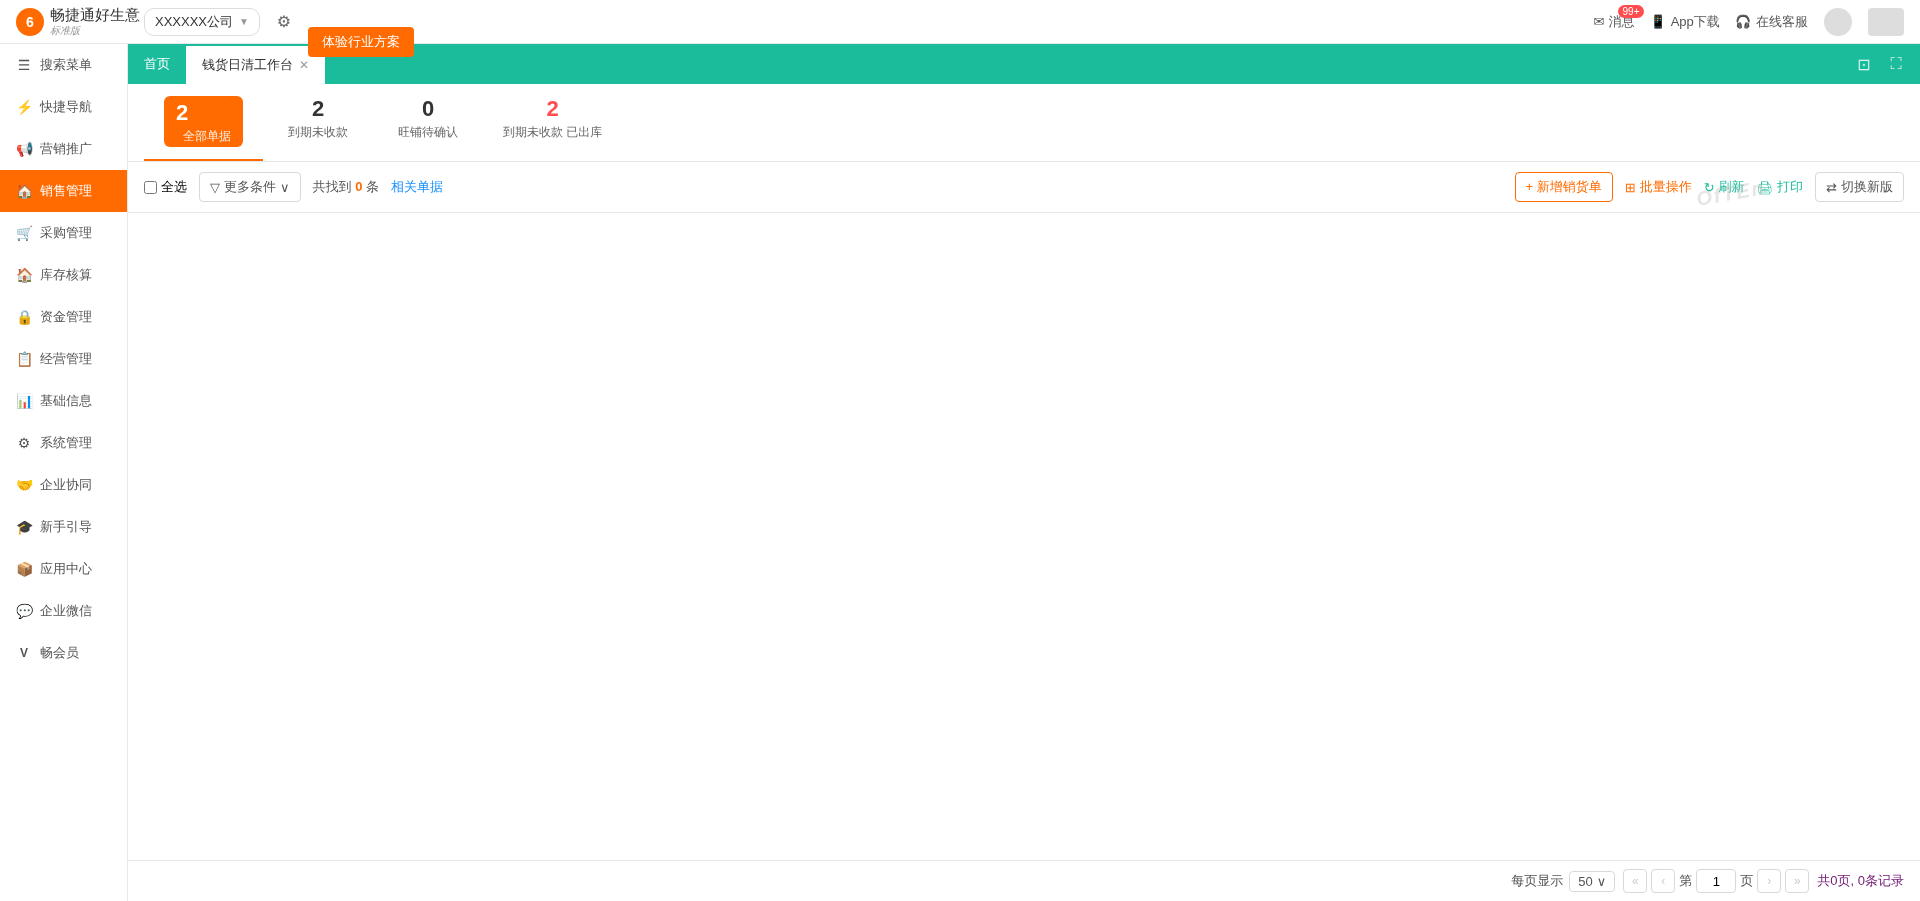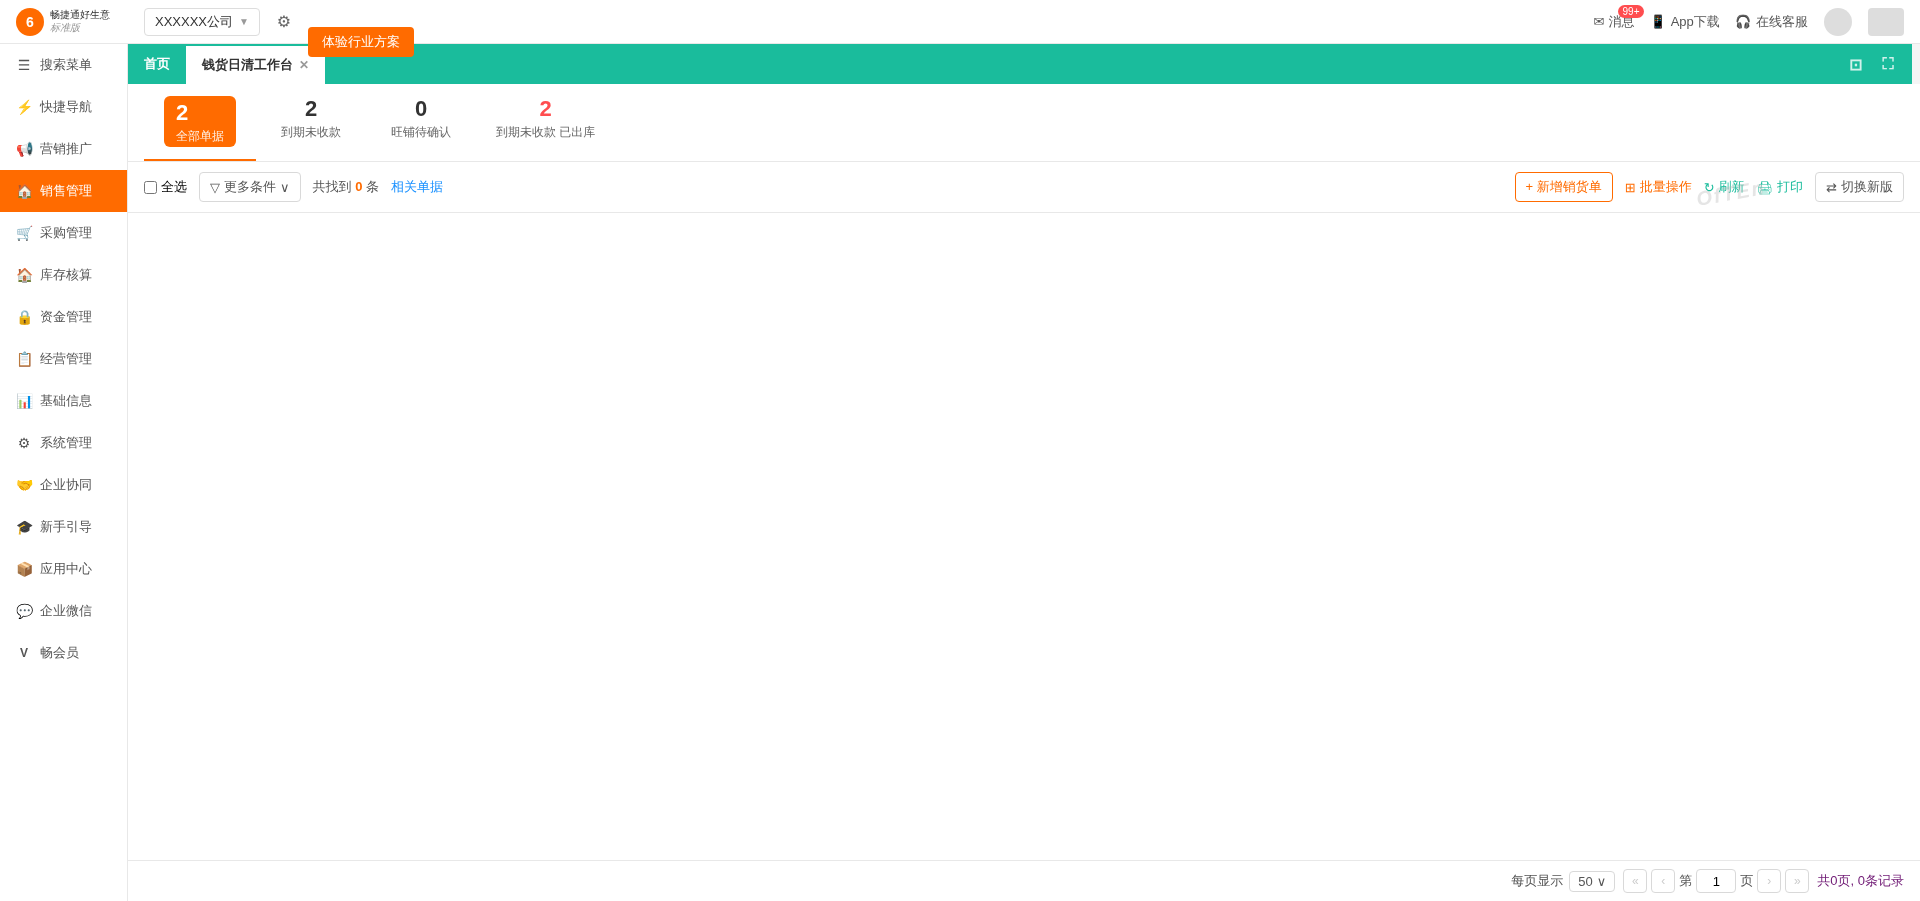--- a/index.html
+++ b/index.html
@@ -31,29 +31,29 @@
       background: #ff6b00;
       border-radius: 50%;
       display: flex;
       align-items: center;
       justify-content: center;
       color: white;
       font-weight: bold;
       font-size: 14px;
       margin-right: 6px;
     }
-    .logo-text { font-size: 10px; color: #333; line-height: 1.2; }
+    .logo-text { font-size: 15px; color: #333; line-height: 1.2; }
     .logo-sub { font-size: 10px; color: #999; font-style: italic; }
     .company-selector {
       display: flex;
       align-items: center;
       gap: 6px;
       padding: 4px 10px;
       border: 1px solid #ddd;
-      border-radius: 4px;
+      border-radius: 10px;
       cursor: pointer;
       color: #333;
       font-size: 13px;
       background: #fff;
     }
     .company-selector .arrow { color: #999; font-size: 10px; }
     .settings-icon-btn {
       width: 32px; height: 32px;
       display: flex; align-items: center; justify-content: center;
       cursor: pointer; color: #666; font-size: 16px; margin: 0 8px;
@@ -126,26 +126,25 @@
     }
     .sidebar-item.active { background: #ff6b00; color: #fff; border-radius: 0; }
     .sidebar-item.active .si-icon { color: #fff; }
     .si-icon { font-size: 14px; width: 16px; text-align: center; }
 
     
     .tab-bar {
       position: fixed;
       top: 44px;
       left: 128px;
-      right: 8px;
+      right: 0;
       height: 40px;
       background: #1abc9c;
       display: flex;
       z-index: 80;
-      font-weight: bold;
     }
     .tab-bar-item {
       display: flex;
       align-items: center;
       gap: 6px;
       padding: 0 16px;
       height: 40px;
       color: rgba(255,255,255,0.85);
       cursor: pointer;
       font-size: 13px;
@@ -483,21 +482,21 @@
     <div class="tab-action-btn">⛶</div>
   </div>
 </div>
 
 <div class="main-content">
 
   <div class="stats-tabs">
     <div class="stat-tab active">
       <div class="stat-tab-bg">
         <div class="stat-num" style="color:#fff;">2</div>
-        <div class="stat-label" style="color:rgba(255,255,255,0.9);">全部单据</div>
+        <div class="stat-label" style="color:rgba(255,255,255,0.9);margin-left:7px;">全部单据</div>
       </div>
     </div>
     <div class="stat-tab">
       <div class="stat-num default">2</div>
       <div class="stat-label">到期未收款</div>
     </div>
     <div class="stat-tab">
       <div class="stat-num default">0</div>
       <div class="stat-label">旺铺待确认</div>
     </div>

